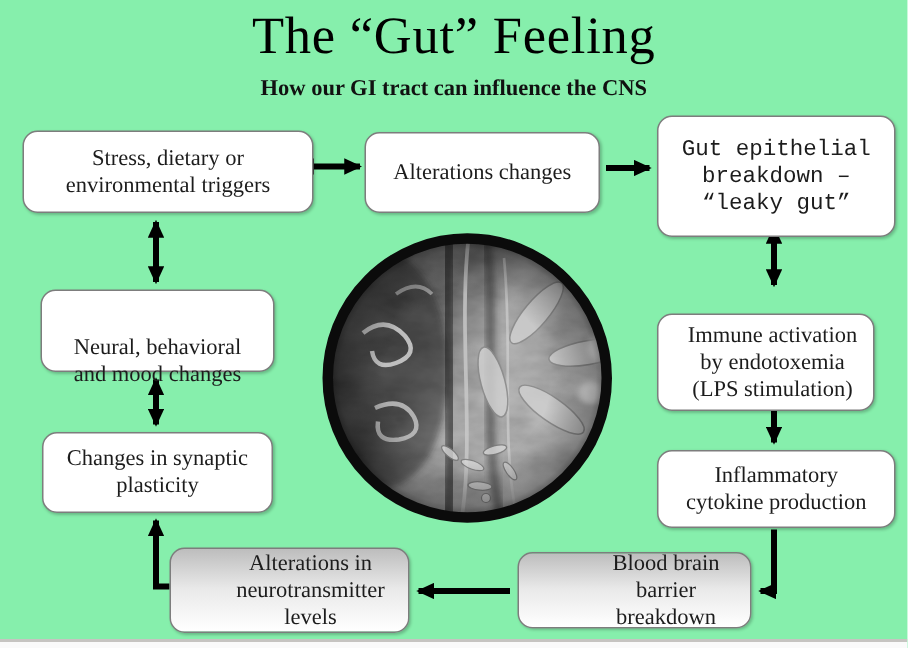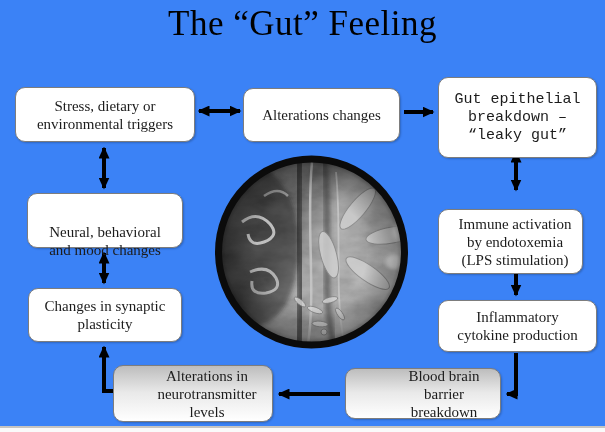--- a/index.html
+++ b/index.html
@@ -1,56 +1,57 @@
 <!DOCTYPE html>
 <html><head>
 <meta charset="utf-8">
 <style>
   html,body{margin:0;padding:0;background:#fff;}
   .slide{
-    position:relative;width:605px;height:432px;background:#3b82f6;
+    position:relative;width:605px;height:432px;background:#86efac;
     font-family:"Liberation Serif","DejaVu Serif",serif;overflow:hidden;
   }
   .title{
     position:absolute;top:4px;left:0;width:100%;text-align:center;
     font-size:35px;color:#000;letter-spacing:.5px;
   }
   .subtitle{
     position:absolute;top:51px;left:0;width:100%;text-align:center;
     font-size:15px;font-weight:bold;color:#111;
   }
   .node{
     position:absolute;display:flex;align-items:center;justify-content:center;
     text-align:center;border:1.6px solid #7d7d7d;border-radius:10px;
     background:#fff;font-size:15px;line-height:1.2;color:#1c1c1c;
     padding:2px 6px;box-sizing:border-box;
     box-shadow:1px 1px 2px rgba(0,0,0,.22);
   }
   .node span{display:inline-block;}
   .node.shaded{background:linear-gradient(to bottom,#bdbdbd 0%,#e9e9e9 48%,#ffffff 100%);}
-  #n1{left:15px;top:87px;width:180px;height:55px;}   #n1 span{max-width:150px;}
+  #n1{left:15px;top:87px;width:194px;height:55px;}   #n1 span{max-width:150px;}
   #n2{left:243px;top:88px;width:157px;height:54px;}  #n2 span{max-width:145px;}
   #n3{left:438px;top:77px;width:159px;height:81px;font-family:Liberation Mono, monospace;}  #n3 span{max-width:134px;}
   #n4{left:438px;top:209px;width:145px;height:65px;justify-content:flex-end;} #n4 span{max-width:122px;}
   #n5{left:438px;top:300px;width:159px;height:52px;} #n5 span{max-width:136px;}
   #n6{left:345px;top:368px;width:156px;height:51px;padding-left:48px;} #n6 span{max-width:130px;}
   #n7{left:113px;top:365px;width:160px;height:57px;justify-content:flex-end;} #n7 span{max-width:118px;}
   #n8{left:28px;top:288px;width:154px;height:54px;}  #n8 span{max-width:125px;}
   #n9{left:27px;top:193px;width:156px;height:55px;}  #n9 span{max-width:130px;margin-top:40px;}
   .arrows{position:absolute;left:0;top:0;pointer-events:none;}
   .micrograph{position:absolute;left:212px;top:152px;}
   .bottom-line{position:absolute;left:0;top:426px;width:605px;height:2px;background:#c6c4c1;}
   .bottom-area{position:absolute;left:0;top:428px;width:605px;height:4px;background:#fafafa;}
 </style>
 </head>
 <body>
 
 <div class="slide">
 
   <div class="title">The “Gut” Feeling</div>
+  <div class="subtitle">How our GI tract can influence the CNS</div>
 
   <svg class="arrows" width="605" height="432" viewBox="0 0 605 432">
     <defs>
       <marker id="ah" viewBox="0 0 12 11" refX="10.5" refY="5.5" markerWidth="12" markerHeight="11" orient="auto-start-reverse" markerUnits="userSpaceOnUse">
         <path d="M0,0 L12,5.5 L0,11 Z" fill="#000"></path>
       </marker>
     </defs>
     <g stroke="#000" stroke-width="4" fill="none" stroke-linejoin="miter">
       <path d="M199,111 H240" marker-start="url(#ah)" marker-end="url(#ah)"></path>
       <path d="M404,112 H433" marker-end="url(#ah)"></path>

